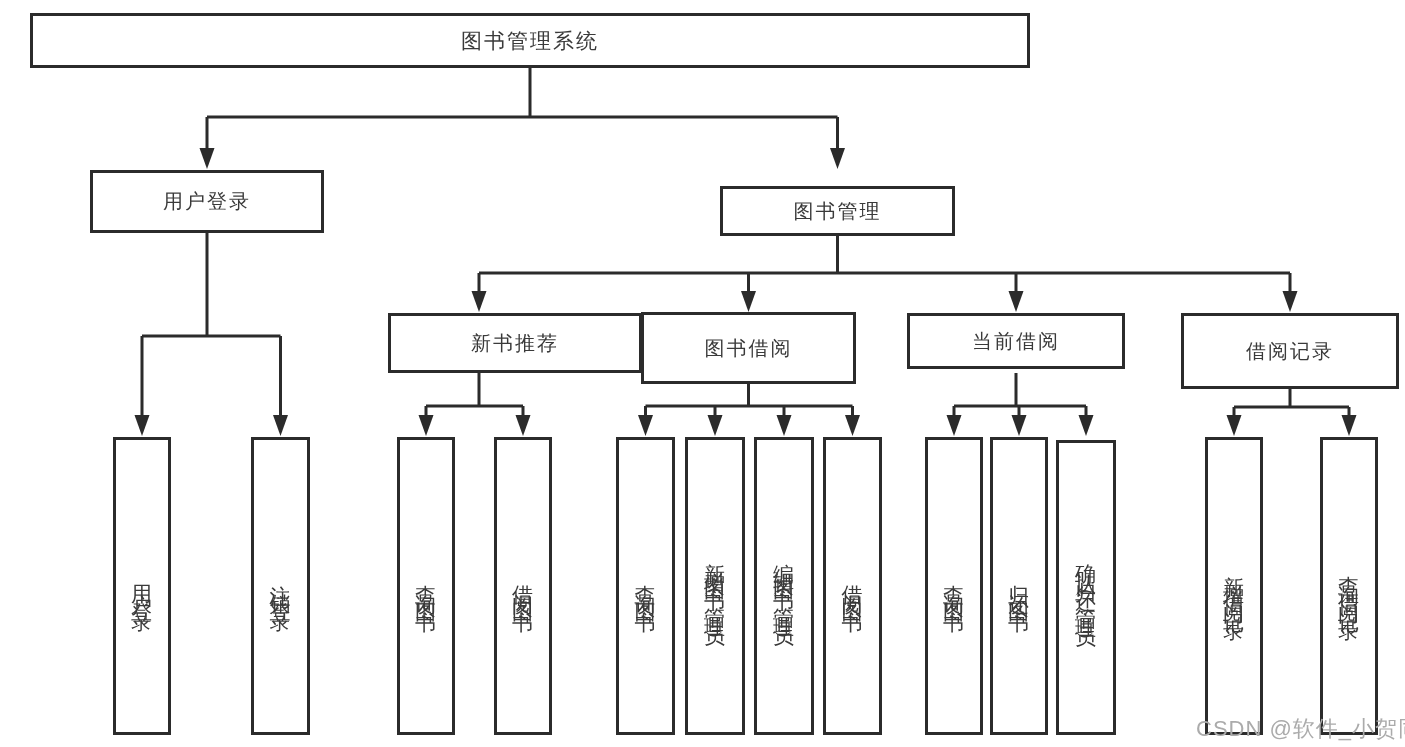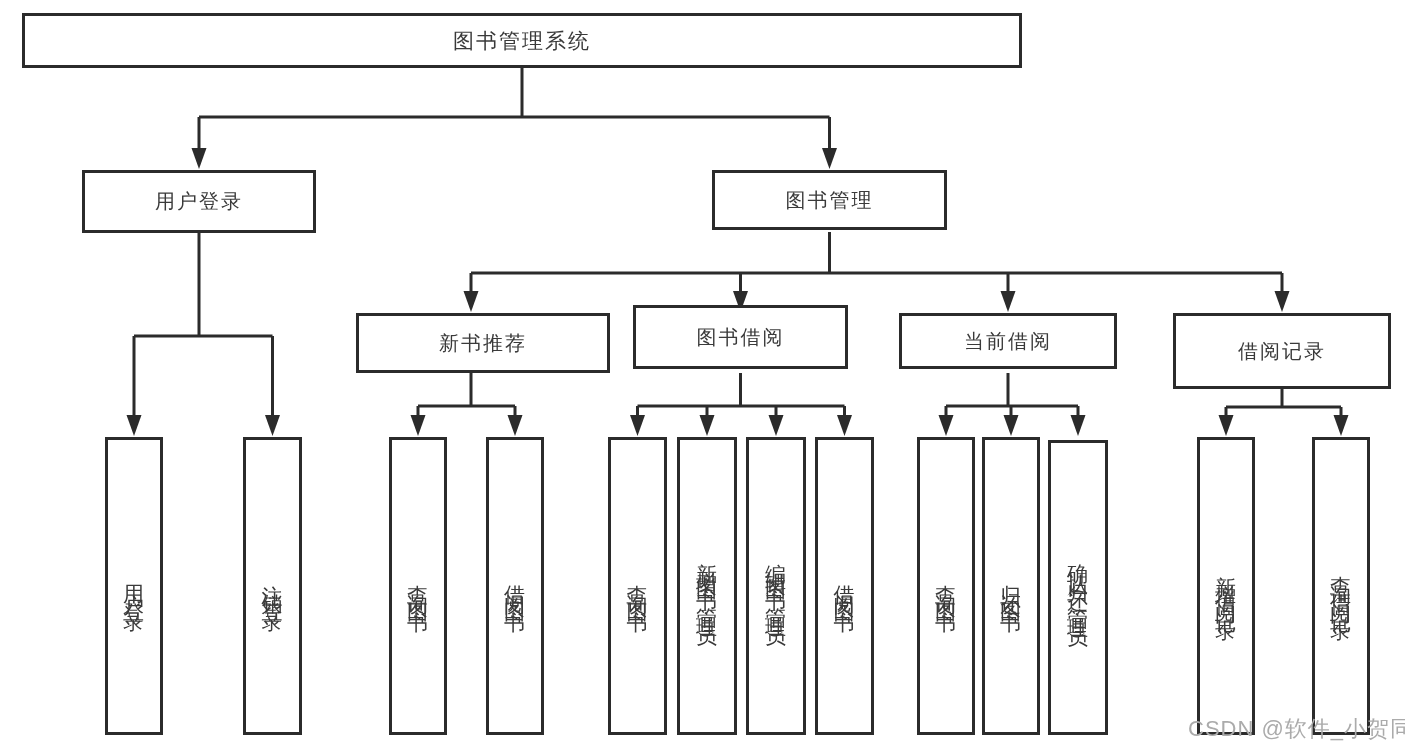--- a/index.html
+++ b/index.html
@@ -8,21 +8,21 @@
     --bg: #ffffff;
     --watermark: #ababab;
   }
   * { margin: 0; padding: 0; box-sizing: border-box; }
   html, body { background: var(--bg); }
   body {
     width: 1405px; height: 747px;
     position: relative; overflow: hidden;
     font-family: "Liberation Sans", "DejaVu Sans", sans-serif;
   }
-  .canvas { position: absolute; inset: 0; }
+  .canvas { position: absolute; inset: 0; margin-left: 8px; }
   svg.connectors { position: absolute; left: 0; top: 0; color: var(--line); }
   .node {
     position: absolute;
     background: #ffffff;
     border: 3px solid var(--line);
     display: flex; align-items: center; justify-content: center;
   }
   .lbl {
     font-size: 20px; color: var(--text);
     letter-spacing: 2px; white-space: nowrap;
@@ -89,28 +89,28 @@
     </g>
   </svg>
 
   <div class="node root" style="left:22px;top:13px;width:1000px;height:55px">
     <span class="lbl">图书管理系统</span>
   </div>
 
   <div class="node" style="left:82px;top:170px;width:234px;height:63px">
     <span class="lbl">用户登录</span>
   </div>
-  <div class="node" style="left:712px;top:170px;width:235px;height:60px">
+  <div class="node" style="left:712px;top:186px;width:235px;height:50px">
     <span class="lbl">图书管理</span>
   </div>
 
-  <div class="node" style="left:356px;top:313px;width:254px;height:60px">
+  <div class="node" style="left:380px;top:313px;width:254px;height:60px">
     <span class="lbl">新书推荐</span>
   </div>
-  <div class="node" style="left:633px;top:305px;width:215px;height:64px">
+  <div class="node" style="left:633px;top:312px;width:215px;height:72px">
     <span class="lbl">图书借阅</span>
   </div>
   <div class="node" style="left:899px;top:313px;width:218px;height:56px">
     <span class="lbl">当前借阅</span>
   </div>
   <div class="node" style="left:1173px;top:313px;width:218px;height:76px">
     <span class="lbl">借阅记录</span>
   </div>
 
   <div class="node v" style="left:105px;top:437px;width:58px;height:298px">

